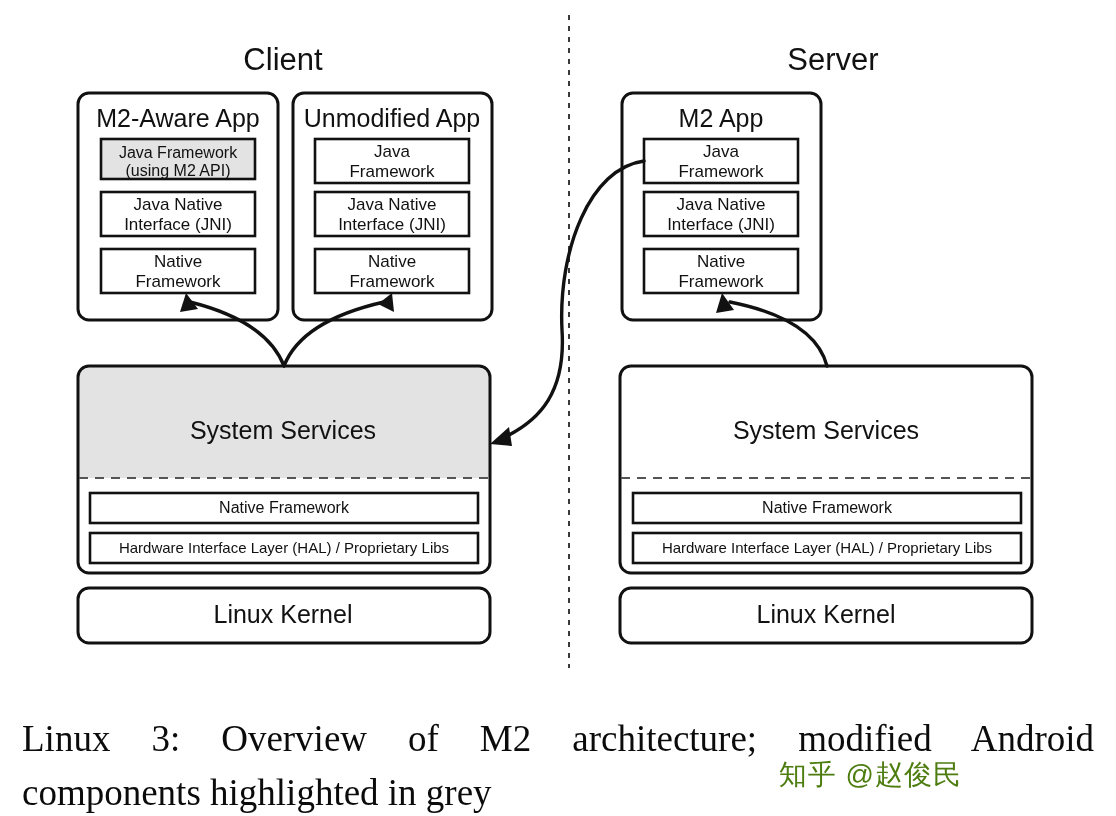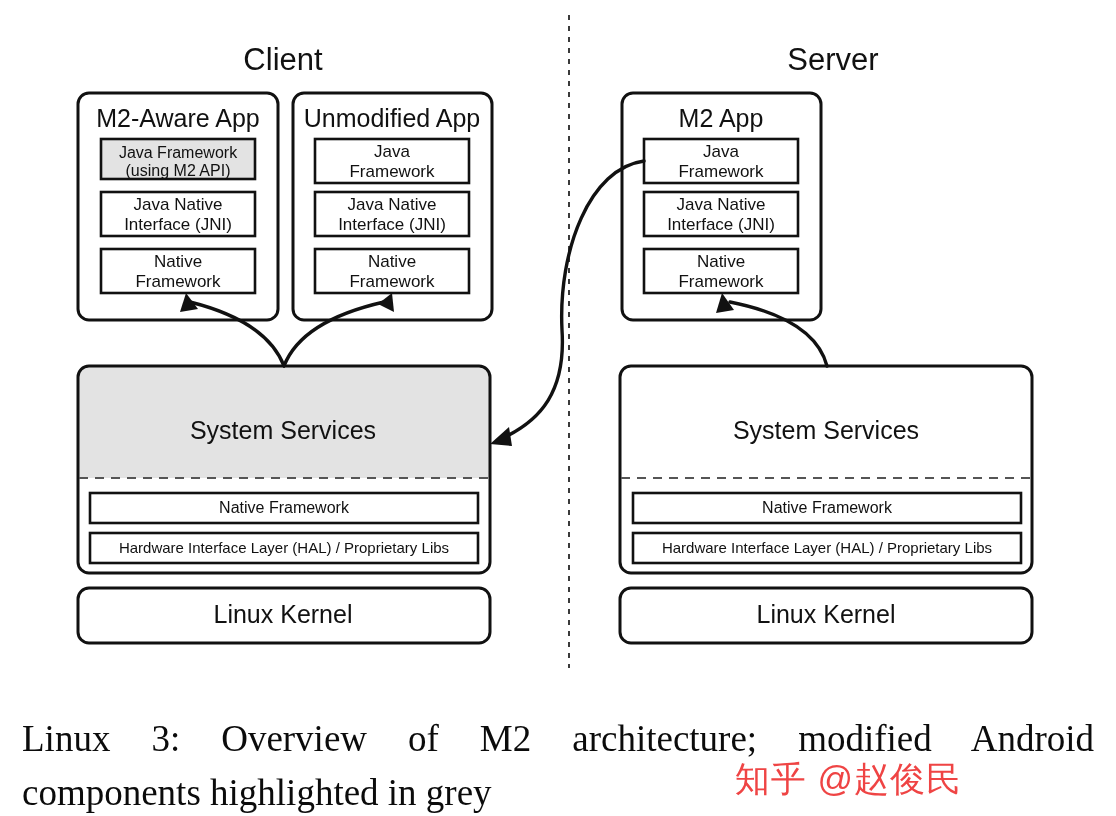--- a/index.html
+++ b/index.html
@@ -93,22 +93,22 @@
   }
   #caption .line2 {
     display: block;
     text-align: left;
   }
   #watermark {
     position: absolute;
     right: 18px;
     top: 756px;
     font-family: "Liberation Sans", sans-serif;
-    font-size: 35px;
-    color: #ef4444;
+    font-size: 28px;
+    color: #4d7c0f;
     letter-spacing: 1px;
     user-select: none;
   }
 </style>
 </head>
 <body>
 
 <div id="figure-root">
 
   <svg class="diagram" viewBox="0 0 1116 700">

